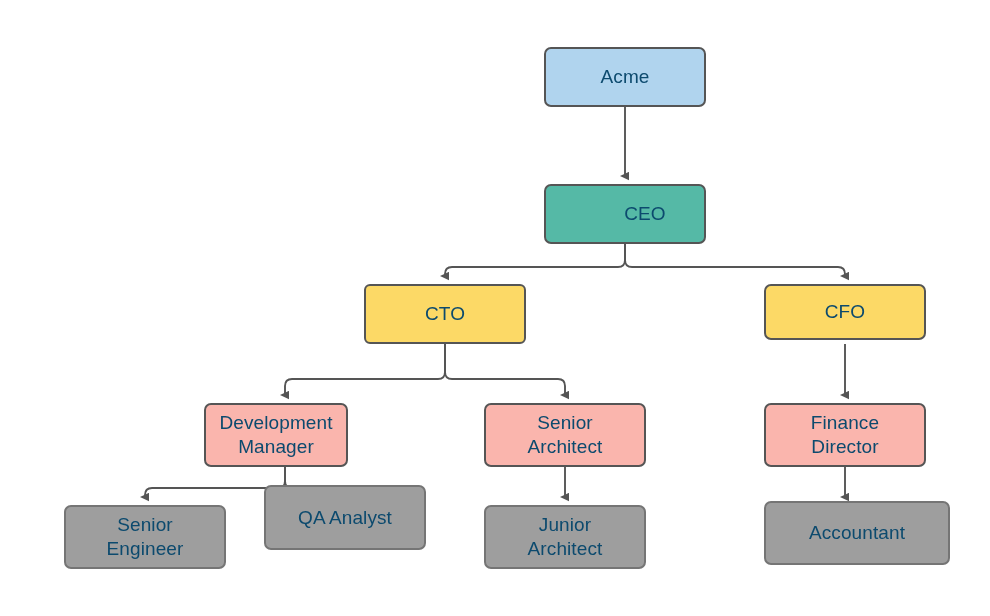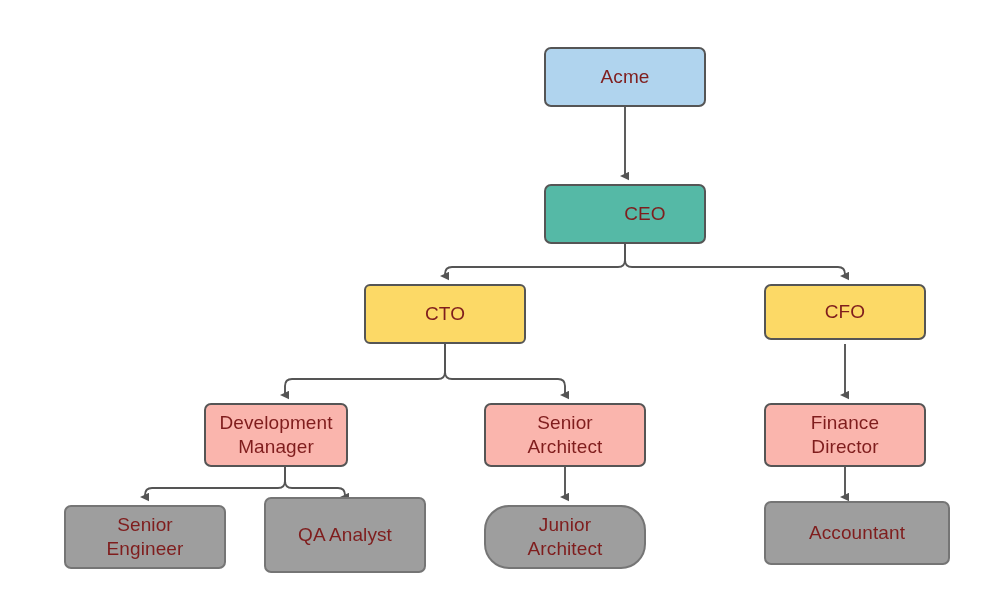--- a/index.html
+++ b/index.html
@@ -26,21 +26,21 @@
   }
   .node {
     position: absolute;
     box-sizing: border-box;
     border: 2px solid #555555;
     border-radius: 7px;
     display: flex;
     align-items: center;
     justify-content: flex-end;
     text-align: center;
-    color: #7f1d1d;
+    color: #0c4a6e;
     font-size: 19px;
     line-height: 24px;
     font-family: "Liberation Sans", sans-serif;
     letter-spacing: 0.1px;
     white-space: pre-line;
     z-index: 2;
   }
   .node-label {
     display: block;
     width: 100%;
@@ -78,19 +78,19 @@
       <div class="node" style="left: 364px; top: 284px; width: 162px; height: 60px; background: rgb(252, 217, 102); border-color: rgb(85, 85, 85); border-radius: 6px;"><span class="node-label">CTO</span></div>
       <div class="node" style="left: 764px; top: 284px; width: 162px; height: 56px; background: rgb(252, 217, 102); border-color: rgb(85, 85, 85);"><span class="node-label">CFO</span></div>
       <div class="node" style="left: 204px; top: 403px; width: 144px; height: 64px; background: rgb(250, 181, 173); border-color: rgb(85, 85, 85);"><span class="node-label">Development
 Manager</span></div>
       <div class="node" style="left: 484px; top: 403px; width: 162px; height: 64px; background: rgb(250, 181, 173); border-color: rgb(85, 85, 85);"><span class="node-label">Senior
 Architect</span></div>
       <div class="node" style="left: 764px; top: 403px; width: 162px; height: 64px; background: rgb(250, 181, 173); border-color: rgb(85, 85, 85);"><span class="node-label">Finance
 Director</span></div>
       <div class="node" style="left: 64px; top: 505px; width: 162px; height: 64px; background: rgb(158, 158, 158); border-color: rgb(117, 117, 117);"><span class="node-label">Senior
 Engineer</span></div>
-      <div class="node" style="left: 264px; top: 497px; width: 162px; height: 76px; background: rgb(158, 158, 158); border-color: rgb(117, 117, 117);"><span class="node-label">QA Analyst</span></div>
-      <div class="node" style="left: 484px; top: 505px; width: 162px; height: 64px; background: rgb(158, 158, 158); border-color: rgb(117, 117, 117); border-radius: 25px;"><span class="node-label">Junior
+      <div class="node" style="left: 264px; top: 485px; width: 162px; height: 65px; background: rgb(158, 158, 158); border-color: rgb(117, 117, 117);"><span class="node-label">QA Analyst</span></div>
+      <div class="node" style="left: 484px; top: 505px; width: 162px; height: 64px; background: rgb(158, 158, 158); border-color: rgb(117, 117, 117);"><span class="node-label">Junior
 Architect</span></div>
       <div class="node" style="left: 764px; top: 501px; width: 186px; height: 64px; background: rgb(158, 158, 158); border-color: rgb(117, 117, 117);"><span class="node-label">Accountant</span></div>
     </div>
 
 </div>
 
 </body></html>

